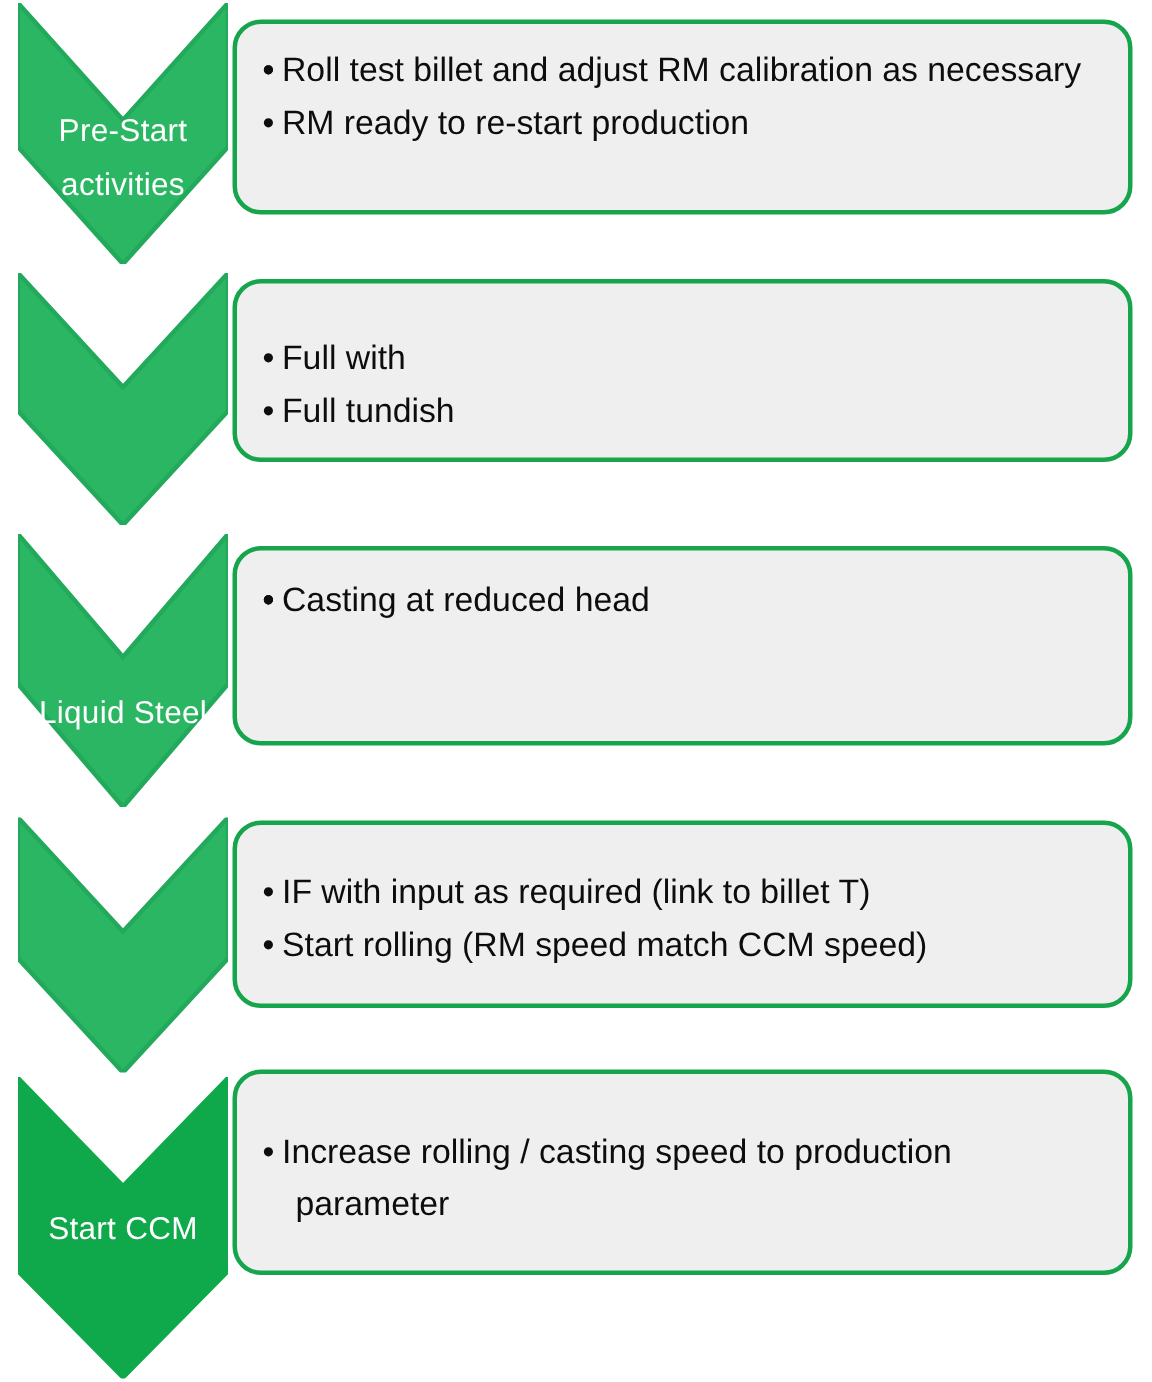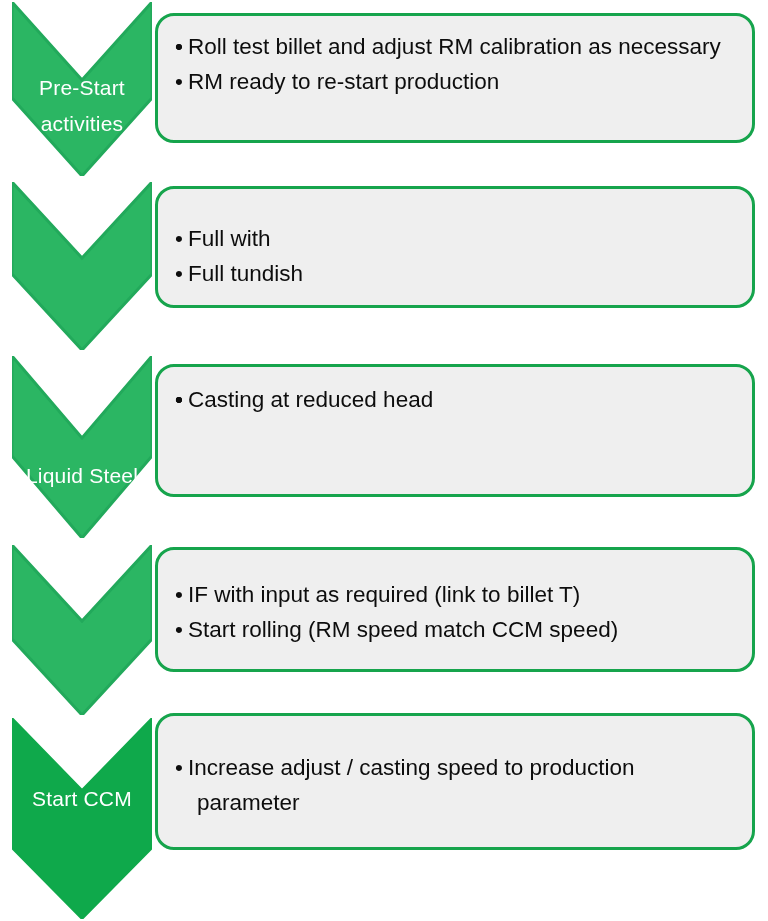--- a/index.html
+++ b/index.html
@@ -98,21 +98,21 @@
   #stage-1 .chevron .chev-label { top: 68px; }
   #stage-1 .box { top: 13px; height: 130px; }
   #stage-1 .box-list { padding: 13px 0 0 17px; }
 
   #stage-2 .chevron { top: 182px; height: 168px; }
   #stage-2 .chevron .chev-label { top: 264px; margin-top: 12px; }
   #stage-2 .box { top: 186px; height: 122px; }
   #stage-2 .box-list { padding: 32px 0 0 17px; }
 
   #stage-3 .chevron { top: 356px; height: 182px; }
-  #stage-3 .chevron .chev-label { top: 425px; }
+  #stage-3 .chevron .chev-label { top: 446px; }
   #stage-3 .box { top: 364px; height: 133px; }
   #stage-3 .box-list { padding: 15px 0 0 17px; }
 
   #stage-4 .chevron { top: 545px; height: 170px; }
   #stage-4 .box { top: 547px; height: 125px; }
   #stage-4 .box-list { padding: 27px 0 0 17px; }
 
   #stage-5 .chevron { top: 718px; height: 201px; }
   #stage-5 .box { top: 713px; height: 137px; }
   #stage-5 .box-list { padding: 34px 0 0 17px; }
@@ -216,20 +216,20 @@
     <div class="chevron bold">
       <svg class="chev-shape" viewBox="0 0 140 201" preserveAspectRatio="none">
         <polygon points="0,0 70,72 140,0 140,130 70,201 0,130" fill="#0fa94b" stroke="#0fa94b" stroke-width="2"></polygon>
       </svg>
 
     </div>
     <div class="box">
       <ul class="box-list">
         <li>
           <span class="bullet">•</span>
-          <span>Increase adjust / casting speed to production</span>
+          <span>Increase rolling / casting speed to production</span>
           <span class="cont">parameter</span>
         </li>
       </ul>
     </div>
   </div>
 
 </div>
 
 </body></html>

